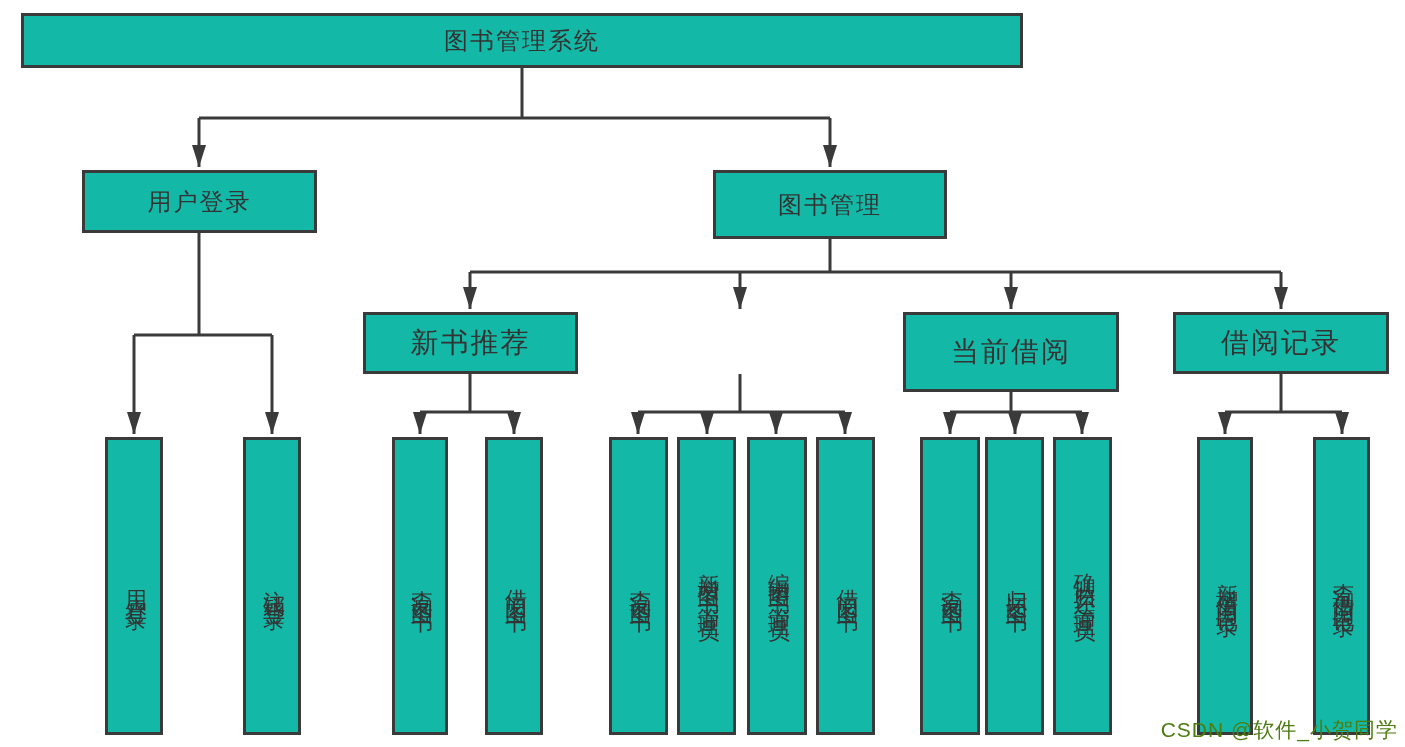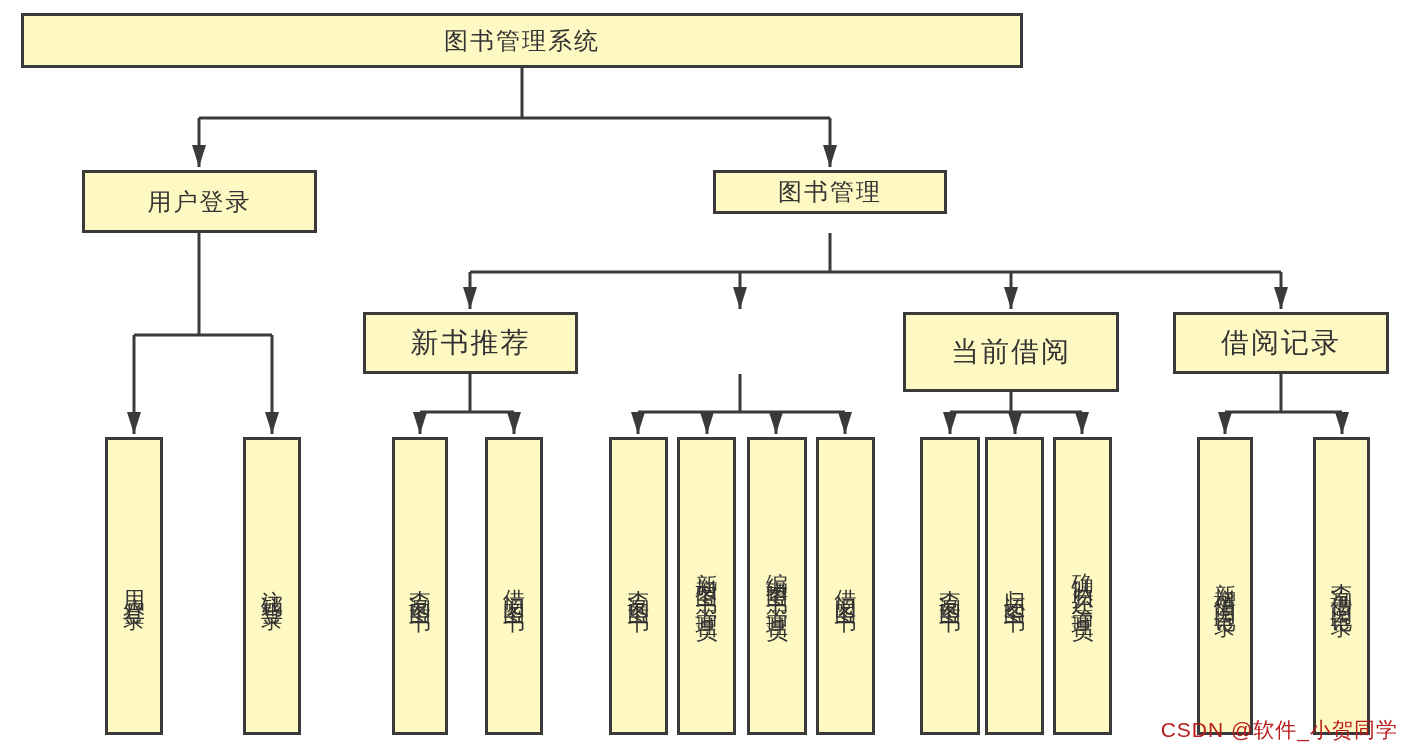--- a/index.html
+++ b/index.html
@@ -9,43 +9,44 @@
     background:#ffffff;
     font-family:"Liberation Sans","DejaVu Sans",sans-serif;
     color:#333333;
     overflow:hidden;
   }
   .connectors{position:absolute;left:0;top:0;}
   .node{
     position:absolute;
     box-sizing:border-box;
     border:3px solid #3a3a3a;
-    background:#fef9c3;
+    background:#14b8a6;
     display:flex;
     align-items:center;
     justify-content:center;
     text-align:center;
+    font-family:Liberation Mono, monospace;
   }
   .hbox{font-size:24px;letter-spacing:2px;}
   .l3{font-size:28px;}
   .vbox span{
     writing-mode:vertical-rl;
     text-orientation:mixed;
     font-size:22px;
     letter-spacing:7px;
     line-height:1;
     white-space:nowrap;
   }
   .watermark{
     position:absolute;
     right:7px;
     bottom:3px;
     font-size:21px;
     letter-spacing:1px;
-    color:#b91c1c;
+    color:#4d7c0f;
   }
 </style>
 </head>
 <body>
 
 <div class="canvas">
 
   <svg class="connectors" width="1405" height="747" viewBox="0 0 1405 747">
     <defs>
       <marker id="arrow" markerUnits="userSpaceOnUse" markerWidth="22" markerHeight="14" refX="22" refY="7" orient="auto" overflow="visible">
@@ -89,21 +90,21 @@
     </g>
   </svg>
 
   <div class="node hbox" style="left:21px;top:13px;width:1002px;height:55px;">
     <span>图书管理系统</span>
   </div>
 
   <div class="node hbox" style="left:82px;top:170px;width:235px;height:63px;">
     <span>用户登录</span>
   </div>
-  <div class="node hbox" style="left:713px;top:170px;width:234px;height:44px;">
+  <div class="node hbox" style="left:713px;top:170px;width:234px;height:69px;">
     <span>图书管理</span>
   </div>
 
   <div class="node hbox l3" style="left:363px;top:312px;width:215px;height:62px;">
     <span>新书推荐</span>
   </div>
   <div class="node hbox l3" style="left:903px;top:312px;width:216px;height:80px;">
     <span>当前借阅</span>
   </div>
   <div class="node hbox l3" style="left:1173px;top:312px;width:216px;height:62px;text-align:right;">

